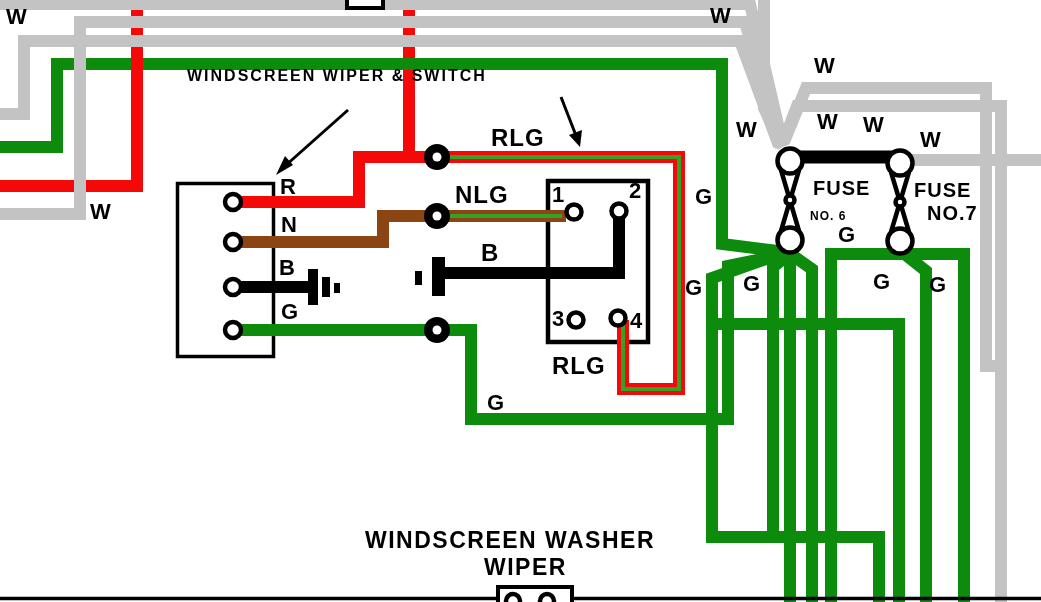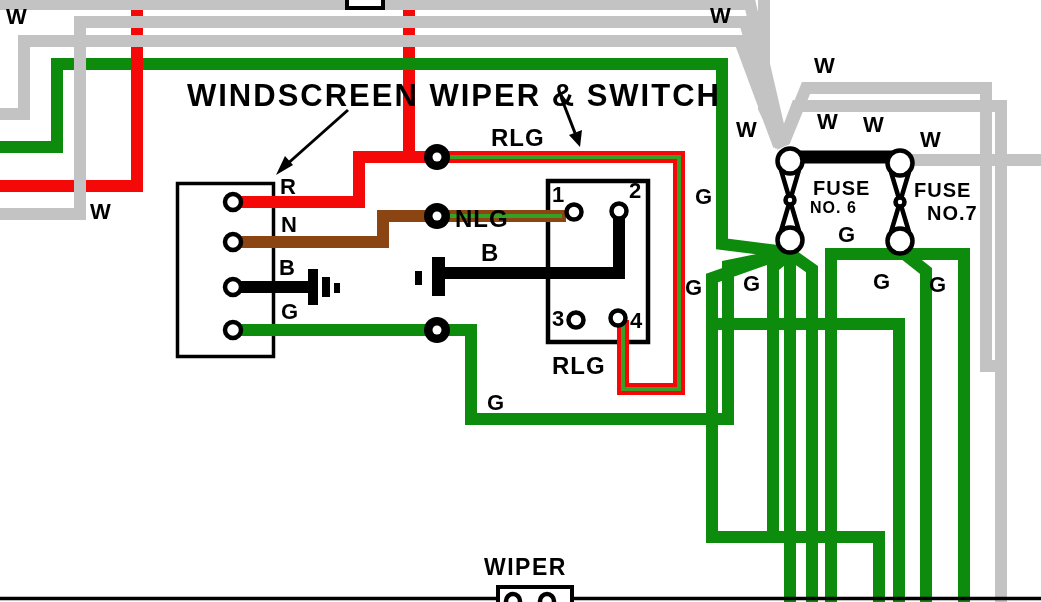--- a/index.html
+++ b/index.html
@@ -129,21 +129,22 @@
 
     <g>
       <path class="sb" stroke-width="3" d="M 348 110 L 285 166"></path>
       <polygon class="arrowhead" points="276,175 293,165 285,156"></polygon>
       <path class="sb" stroke-width="3" d="M 561 97 L 575 133"></path>
       <polygon class="arrowhead" points="580,147 582,130 569,135"></polygon>
     </g>
   </svg>
 
   <div id="label-layer">
-      <div class="lbl" style="left: 187px; top: 80px; font-size: 31px; letter-spacing: 2px;">WINDSCREEN WIPER &amp; SWITCH</div>
+      <div class="lbl" style="left: 187px; top: 68px; font-size: 16px; letter-spacing: 2px;">WINDSCREEN WIPER &amp; SWITCH</div>
+      <div class="lbl" style="left: 365px; top: 529px; font-size: 23px; letter-spacing: 1.5px;">WINDSCREEN WASHER</div>
       <div class="lbl" style="left: 484px; top: 556px; font-size: 23px; letter-spacing: 1.5px;">WIPER</div>
       <div class="lbl" style="left: 6px; top: 6px; font-size: 22px;">W</div>
       <div class="lbl" style="left: 90px; top: 201px; font-size: 22px;">W</div>
       <div class="lbl" style="left: 710px; top: 5px; font-size: 22px;">W</div>
       <div class="lbl" style="left: 814px; top: 55px; font-size: 22px;">W</div>
       <div class="lbl" style="left: 736px; top: 119px; font-size: 22px;">W</div>
       <div class="lbl" style="left: 817px; top: 111px; font-size: 22px;">W</div>
       <div class="lbl" style="left: 863px; top: 114px; font-size: 22px;">W</div>
       <div class="lbl" style="left: 920px; top: 129px; font-size: 22px;">W</div>
       <div class="lbl" style="left: 695px; top: 186px; font-size: 22px;">G</div>
@@ -151,25 +152,25 @@
       <div class="lbl" style="left: 685px; top: 277px; font-size: 22px;">G</div>
       <div class="lbl" style="left: 743px; top: 273px; font-size: 22px;">G</div>
       <div class="lbl" style="left: 873px; top: 271px; font-size: 22px;">G</div>
       <div class="lbl" style="left: 929px; top: 274px; font-size: 22px;">G</div>
       <div class="lbl" style="left: 487px; top: 392px; font-size: 22px;">G</div>
       <div class="lbl" style="left: 280px; top: 176px; font-size: 22px;">R</div>
       <div class="lbl" style="left: 281px; top: 214px; font-size: 22px;">N</div>
       <div class="lbl" style="left: 279px; top: 257px; font-size: 22px;">B</div>
       <div class="lbl" style="left: 281px; top: 301px; font-size: 22px;">G</div>
       <div class="lbl" style="left: 491px; top: 126px; font-size: 24px; letter-spacing: 1px;">RLG</div>
-      <div class="lbl" style="left: 455px; top: 183px; font-size: 24px; letter-spacing: 1px; margin-top: 24px;">NLG</div>
+      <div class="lbl" style="left: 455px; top: 183px; font-size: 24px; letter-spacing: 1px;">NLG</div>
       <div class="lbl" style="left: 481px; top: 241px; font-size: 24px;">B</div>
       <div class="lbl" style="left: 552px; top: 354px; font-size: 24px; letter-spacing: 1px;">RLG</div>
       <div class="lbl" style="left: 552px; top: 184px; font-size: 22px;">1</div>
       <div class="lbl" style="left: 629px; top: 180px; font-size: 22px;">2</div>
       <div class="lbl" style="left: 552px; top: 308px; font-size: 22px;">3</div>
       <div class="lbl" style="left: 630px; top: 310px; font-size: 22px;">4</div>
       <div class="lbl" style="left: 813px; top: 178px; font-size: 20px; letter-spacing: 1px;">FUSE</div>
-      <div class="lbl" style="left: 810px; top: 200px; font-size: 16px; letter-spacing: 1px;">NO. 6</div>
+      <div class="lbl" style="left: 810px; top: 210px; font-size: 12px; letter-spacing: 1px;">NO. 6</div>
       <div class="lbl" style="left: 914px; top: 180px; font-size: 20px; letter-spacing: 1px;">FUSE</div>
       <div class="lbl" style="left: 927px; top: 203px; font-size: 20px; letter-spacing: 1px;">NO.7</div>
     </div>
 </div>
 
 </body></html>

